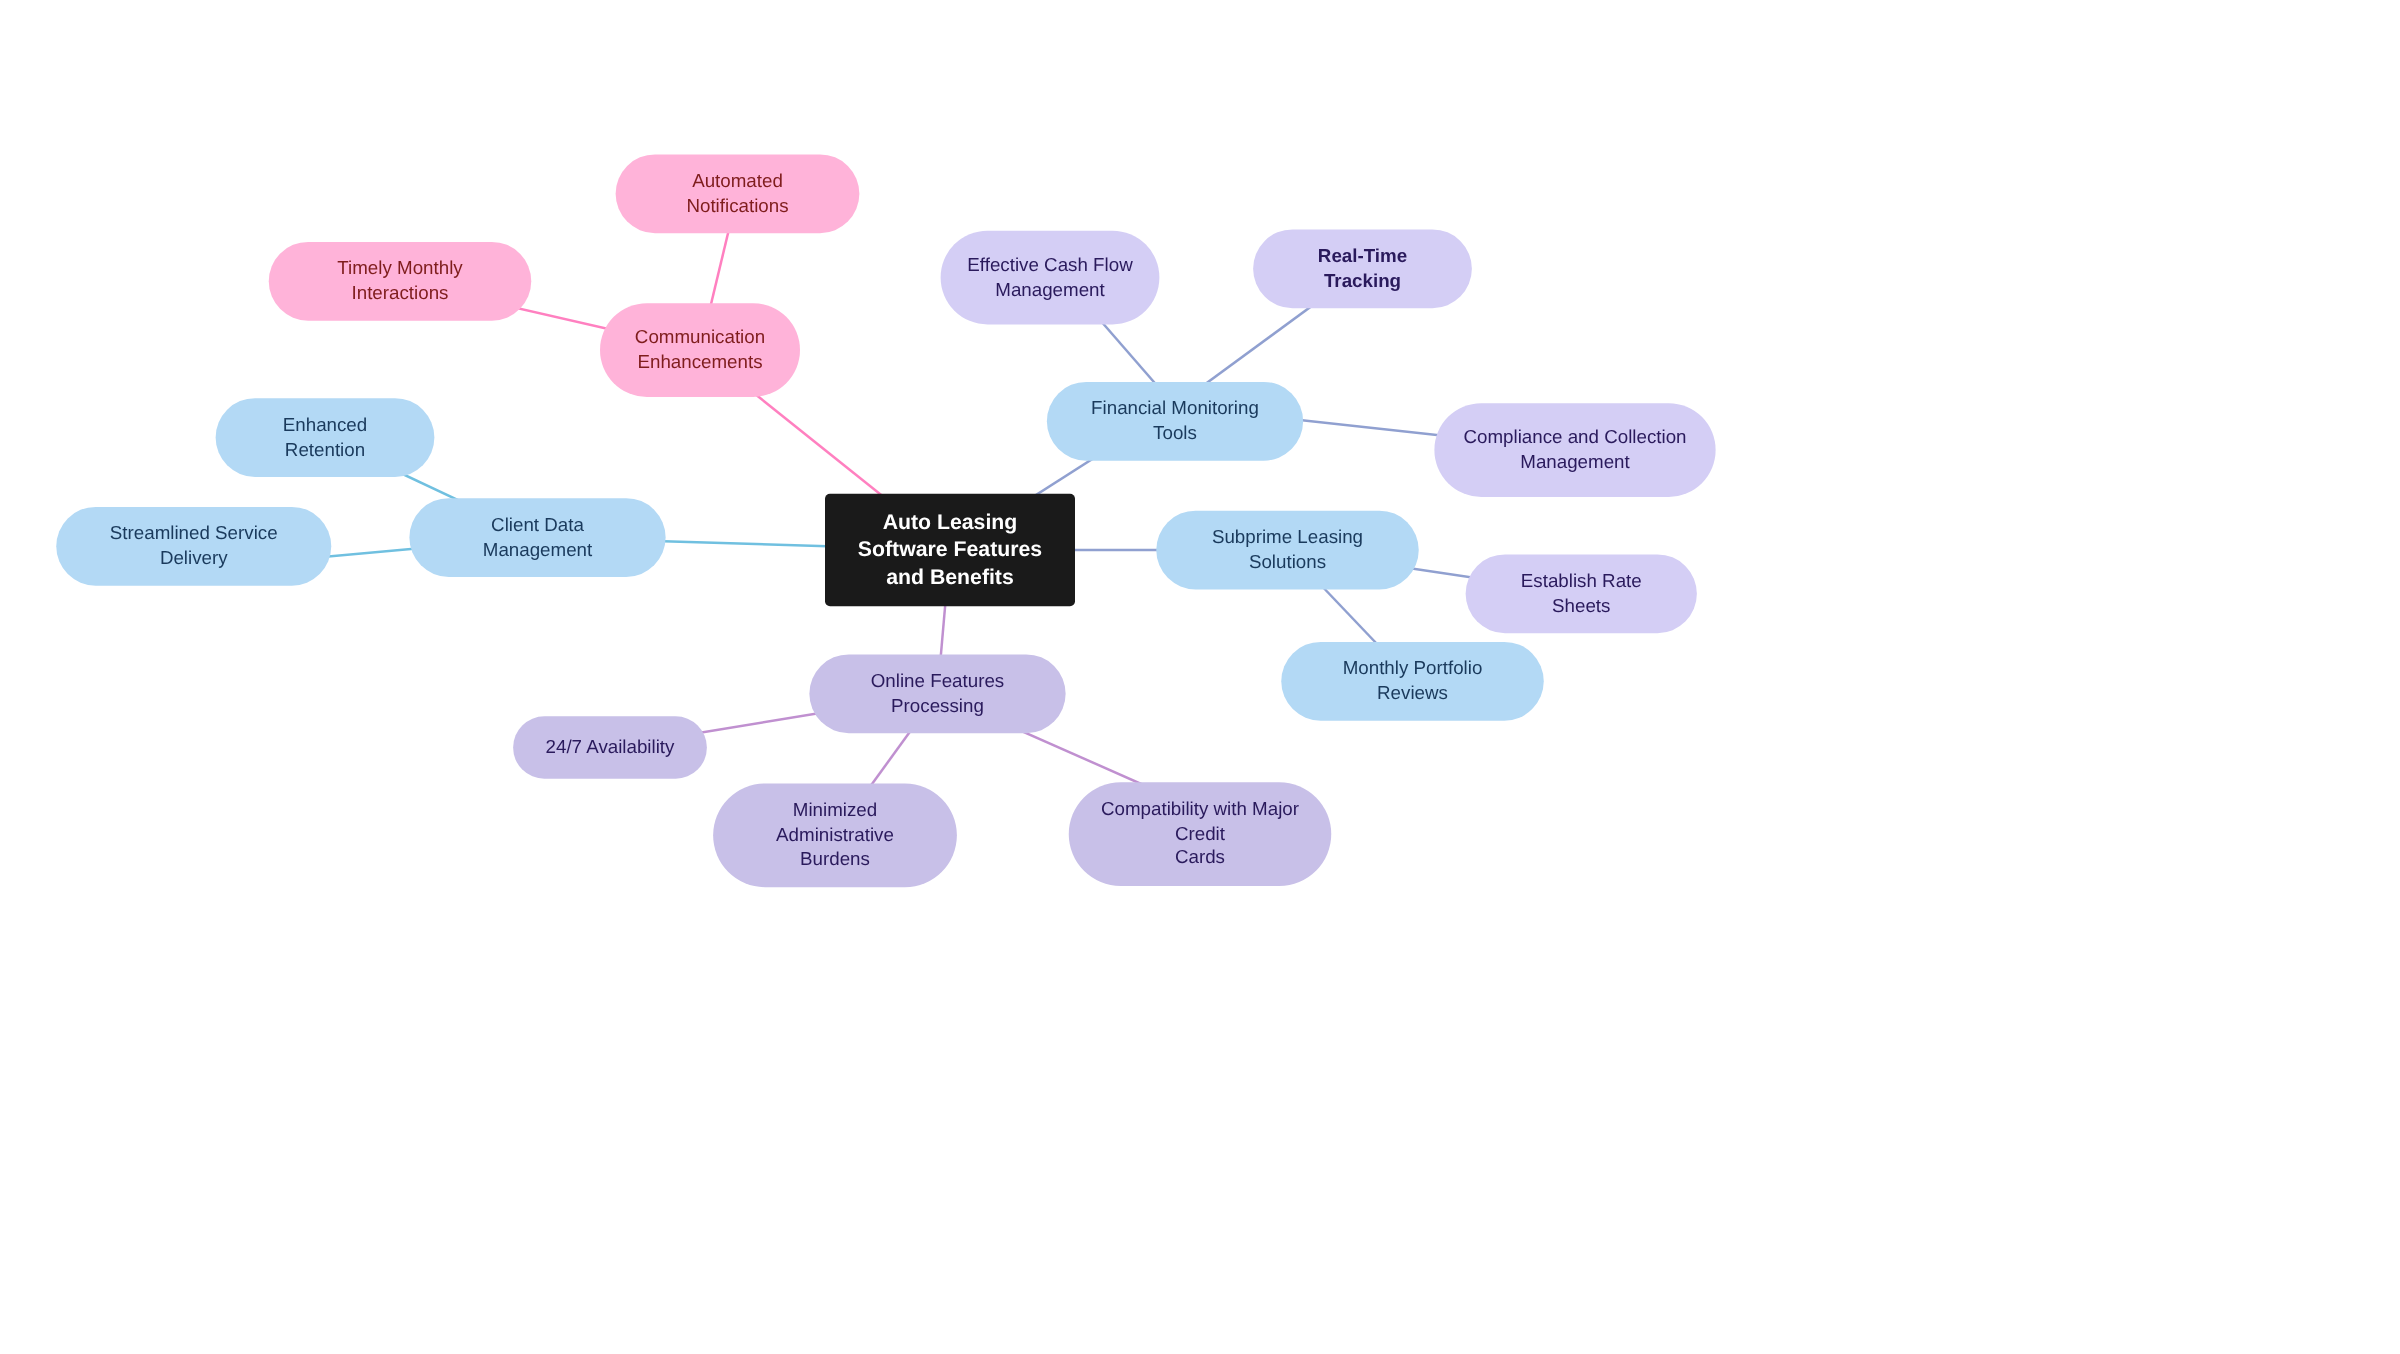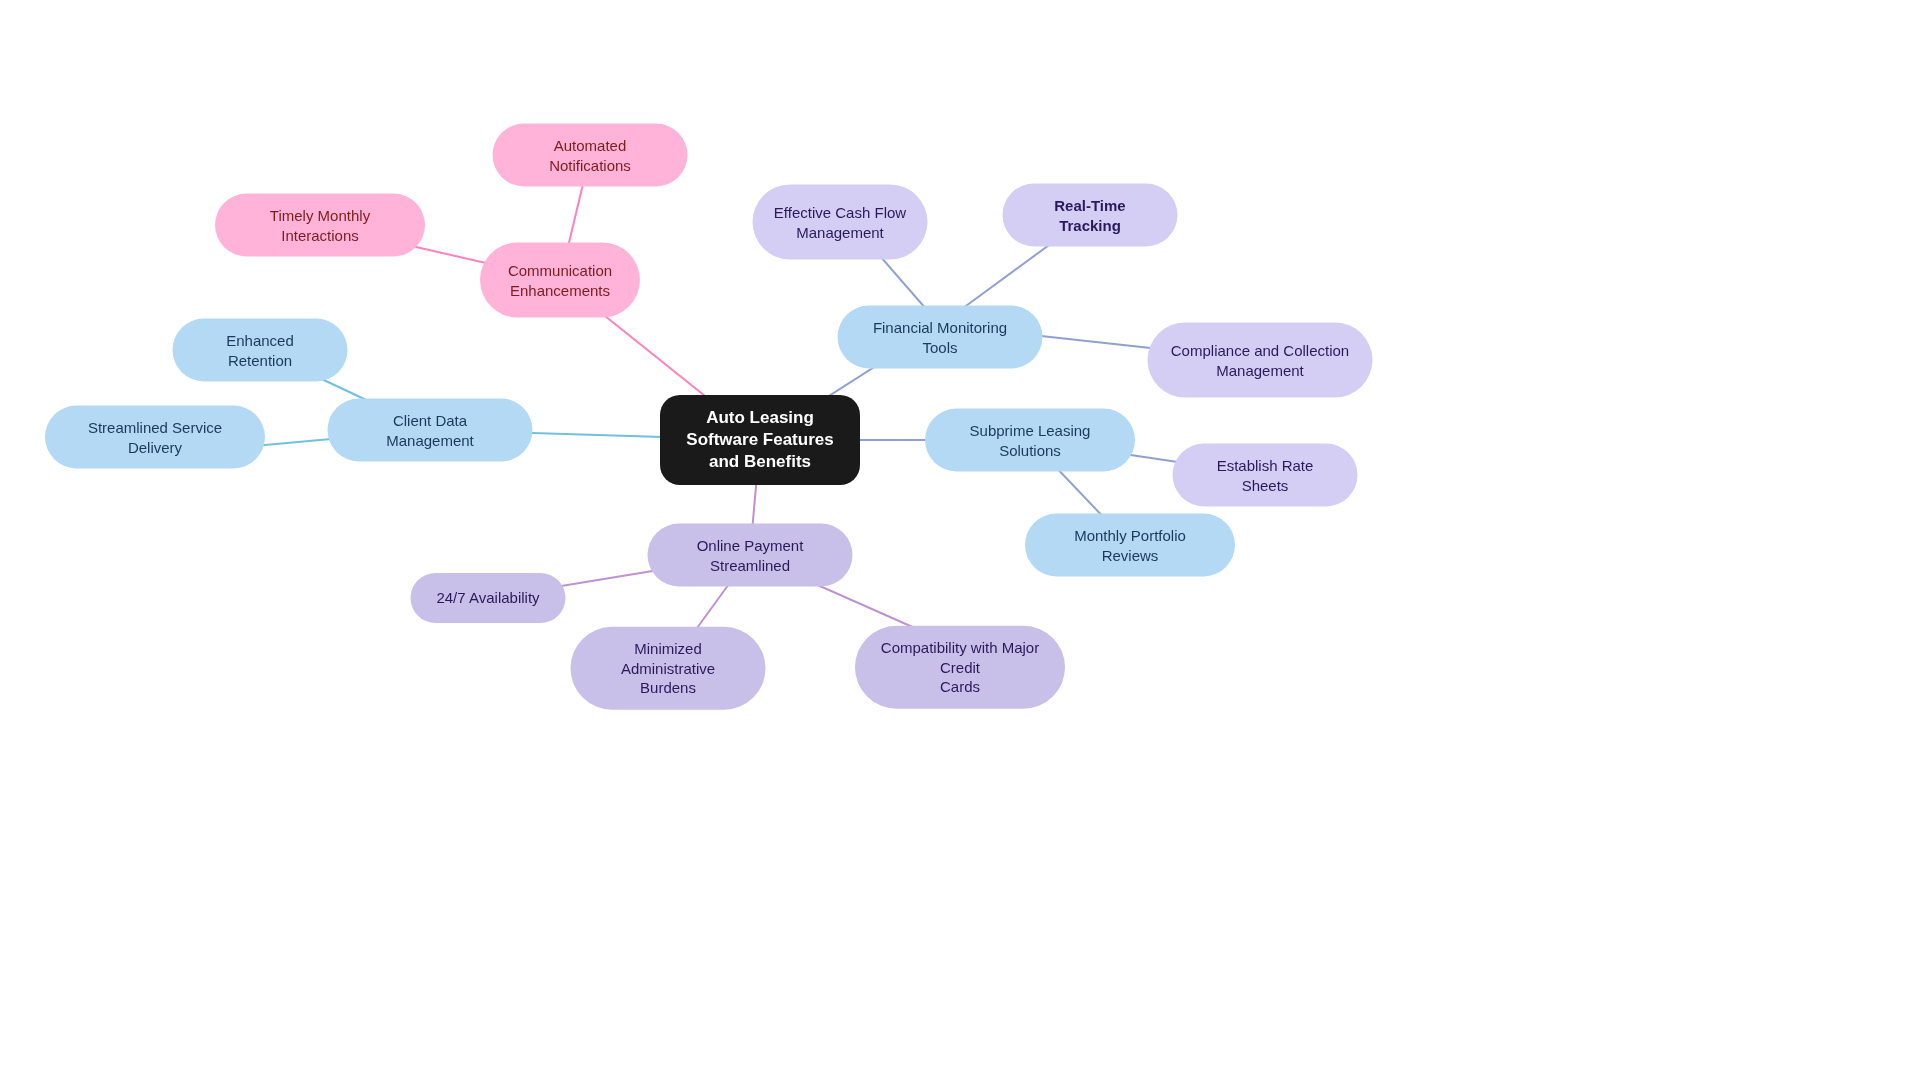--- a/index.html
+++ b/index.html
@@ -36,21 +36,21 @@
       padding: 12px 20px;
       transform: translate(-50%, -50%);
     }
     .node-center {
       background: #1a1a1a;
       color: #ffffff;
       font-size: 17px;
       font-weight: 600;
       width: 200px;
       height: 90px;
-      border-radius: 20px;
+      border-radius: 4px;
     }
     .node-pink {
       background: #ffb3d9;
       color: #7f1d1d;
       border: none;
     }
     .node-blue {
       background: #b3d9f5;
       color: #1a3a5c;
       border: none;
@@ -96,17 +96,17 @@
     <div class="node node-blue" style="left: 430px; top: 430px; width: 205px; min-height: 60px;">Client Data Management</div>
     <div class="node node-blue" style="left: 260px; top: 350px; width: 175px; min-height: 50px;">Enhanced Retention</div>
     <div class="node node-blue" style="left: 155px; top: 437px; width: 220px; min-height: 50px;">Streamlined Service Delivery</div>
     <div class="node node-blue" style="left: 940px; top: 325px; width: 205px; min-height: 55px; margin-top: 12px;">Financial Monitoring Tools</div>
     <div class="node node-light-purple" style="left: 840px; top: 210px; width: 175px; min-height: 75px; margin-top: 12px;">Effective Cash Flow<br>Management</div>
     <div class="node node-light-purple" style="left: 1090px; top: 215px; width: 175px; min-height: 50px; font-weight: bold;">Real-Time Tracking</div>
     <div class="node node-light-purple" style="left: 1260px; top: 360px; width: 225px; min-height: 75px;">Compliance and Collection<br>Management</div>
     <div class="node node-blue" style="left: 1030px; top: 440px; width: 210px; min-height: 55px;">Subprime Leasing Solutions</div>
     <div class="node node-light-purple" style="left: 1265px; top: 475px; width: 185px; min-height: 50px;">Establish Rate Sheets</div>
     <div class="node node-blue" style="left: 1130px; top: 545px; width: 210px; min-height: 50px;">Monthly Portfolio Reviews</div>
-    <div class="node node-purple" style="left: 750px; top: 555px; width: 205px; min-height: 55px;">Online Payment Streamlined</div>
+    <div class="node node-purple" style="left: 750px; top: 555px; width: 205px; min-height: 55px;">Online Features Processing</div>
     <div class="node node-purple" style="left: 488px; top: 598px; width: 155px; min-height: 50px; text-align: right;">24/7 Availability</div>
     <div class="node node-purple" style="left: 668px; top: 668px; width: 195px; min-height: 70px;">Minimized Administrative<br>Burdens</div>
     <div class="node node-purple" style="left: 960px; top: 667px; width: 210px; min-height: 75px;">Compatibility with Major Credit<br>Cards</div>
   </div>
 
 </body></html>

